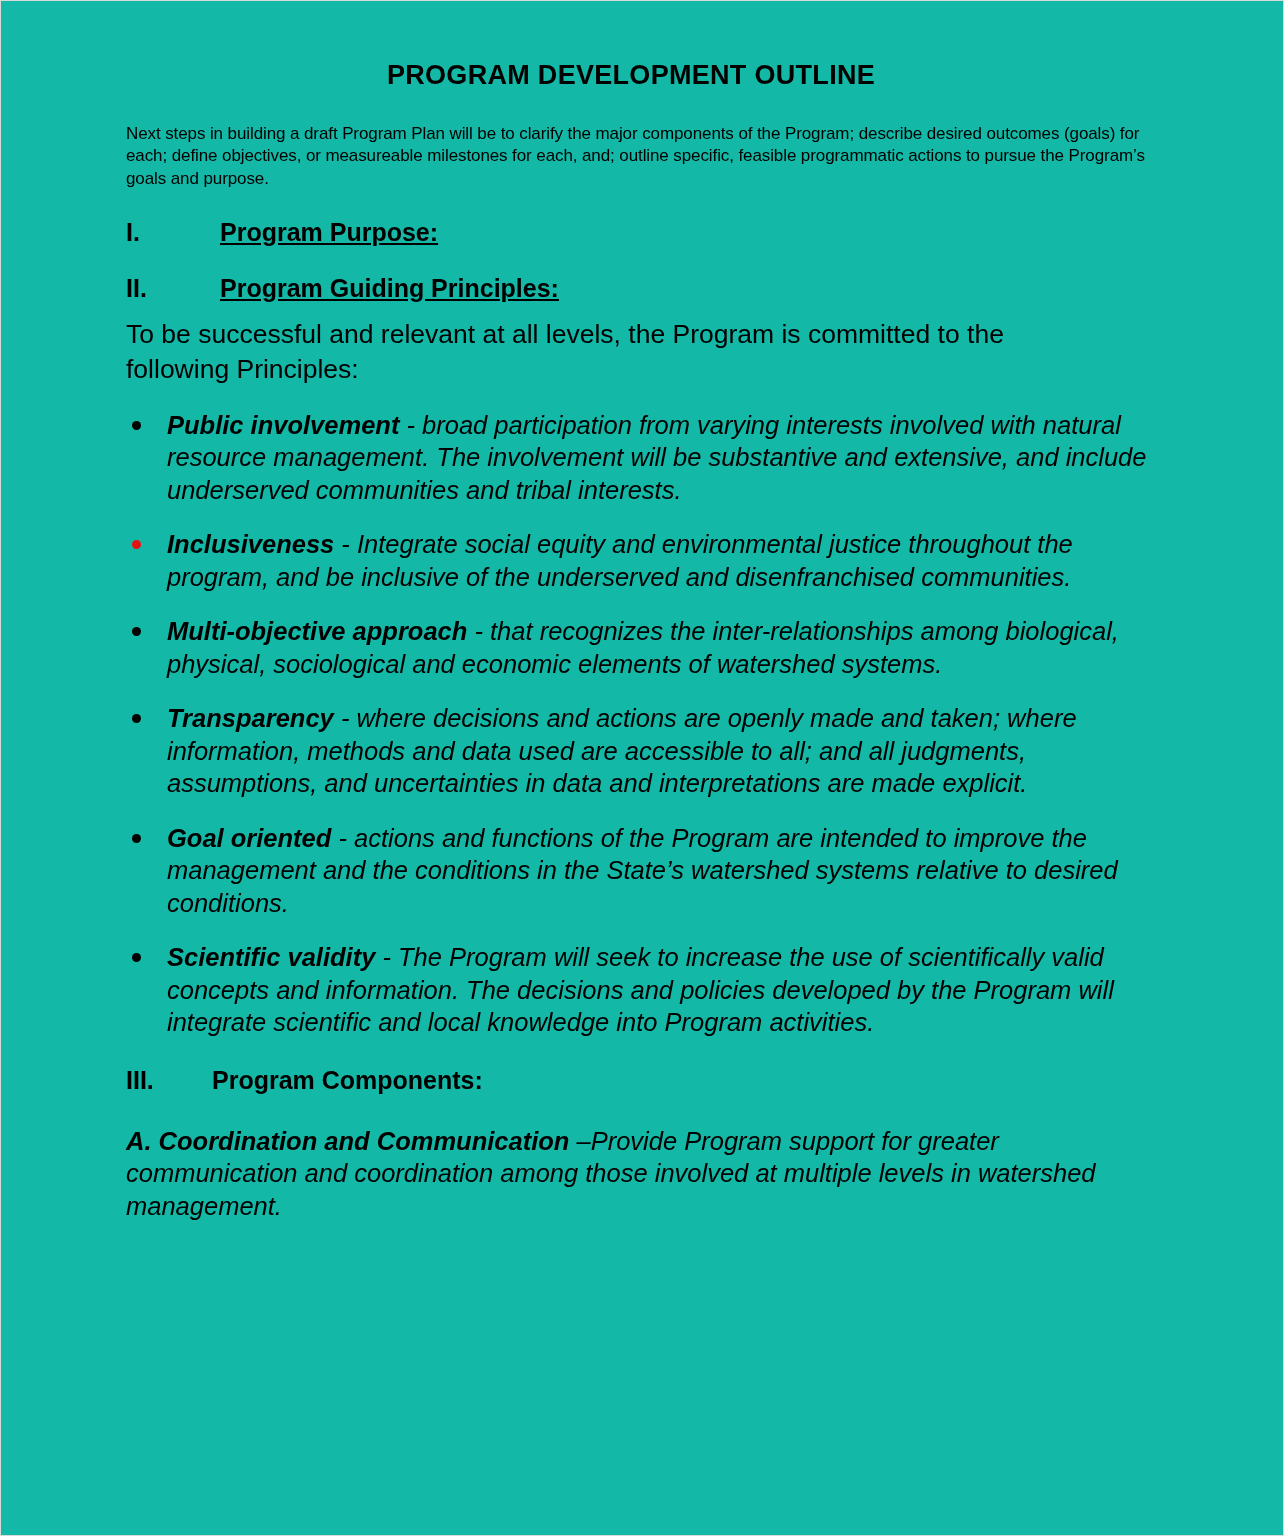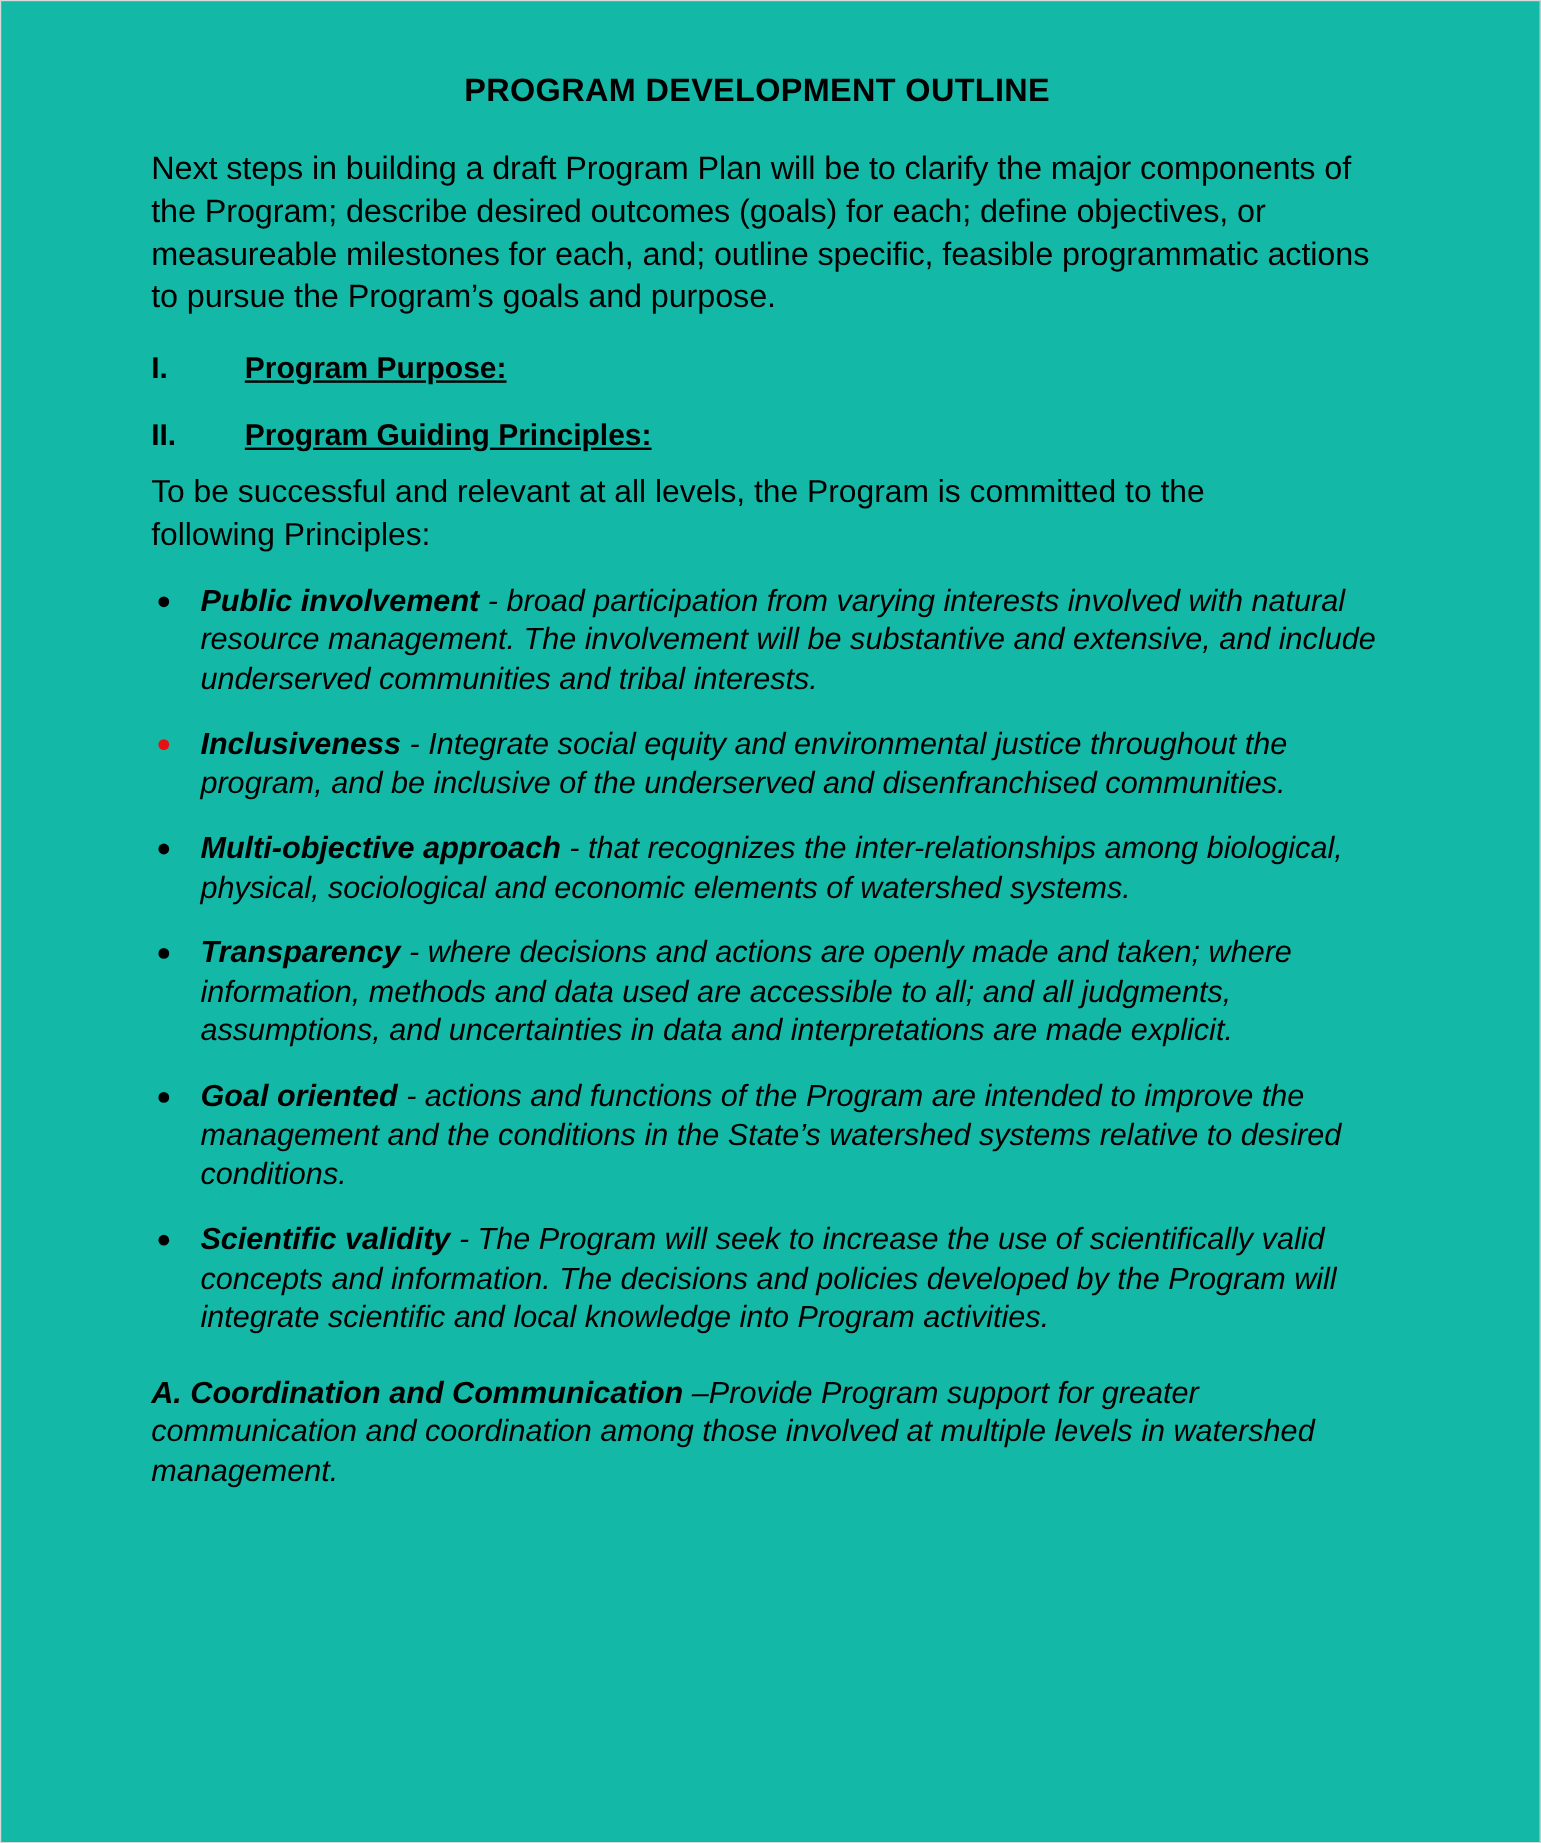--- a/index.html
+++ b/index.html
@@ -35,21 +35,21 @@
     font-weight: bold;
     letter-spacing: 0.3px;
     margin: 60px 0 0 0;
     padding: 0;
     line-height: 1.1;
     width: 1010px;
   }
 
   
   .intro {
-    font-size: 27px;
+    font-size: 17px;
     line-height: 1.33;
     margin: 32px 0 0 0;
     text-align: left;
     letter-spacing: -0.1px;
   }
 
   
   .heading {
     margin: 26px 0 0 0;
     font-size: 25px;
@@ -63,20 +63,21 @@
     width: 78px;
     flex: 0 0 78px;
     font-weight: bold;
   }
   .heading .htext {
     font-weight: bold;
   }
   .heading.underlined .htext {
     text-decoration: underline;
     text-underline-offset: 2px;
+    margin-left: 16px;
   }
   .heading.tight .numeral {
     width: 86px;
     flex: 0 0 86px;
   }
   .heading .colon-plain {
     font-weight: bold;
   }
 
   
@@ -173,19 +174,24 @@
 
     <ul class="bullets" id="principles-list">
         <li class="bullet-item"><span class="bullet-marker" style="background: rgb(0, 0, 0);"></span><span class="bullet-term">Public involvement</span><span class="bullet-rest"> - broad participation from varying interests involved with natural resource management. The involvement will be substantive and extensive, and include underserved communities and tribal interests.</span></li>
         <li class="bullet-item"><span class="bullet-marker red" style="background: rgb(232, 16, 16);"></span><span class="bullet-term">Inclusiveness</span><span class="bullet-rest"> - Integrate social equity and environmental justice throughout the program, and be inclusive of the underserved and disenfranchised communities.</span></li>
         <li class="bullet-item"><span class="bullet-marker" style="background: rgb(0, 0, 0);"></span><span class="bullet-term">Multi-objective approach</span><span class="bullet-rest"> - that recognizes the inter-relationships among biological, physical, sociological and economic elements of watershed systems.</span></li>
         <li class="bullet-item"><span class="bullet-marker" style="background: rgb(0, 0, 0);"></span><span class="bullet-term">Transparency</span><span class="bullet-rest"> - where decisions and actions are openly made and taken; where information, methods and data used are accessible to all; and all judgments, assumptions, and uncertainties in data and interpretations are made explicit.</span></li>
         <li class="bullet-item"><span class="bullet-marker" style="background: rgb(0, 0, 0);"></span><span class="bullet-term">Goal oriented</span><span class="bullet-rest"> - actions and functions of the Program are intended to improve the management and the conditions in the State’s watershed systems relative to desired conditions.</span></li>
         <li class="bullet-item"><span class="bullet-marker" style="background: rgb(0, 0, 0);"></span><span class="bullet-term">Scientific validity</span><span class="bullet-rest"> - The Program will seek to increase the use of scientifically valid concepts and information. The decisions and policies developed by the Program will integrate scientific and local knowledge into Program activities.</span></li>
       </ul>
 
+    <div class="heading tight">
+      <span class="numeral">III.</span>
+        <span class="htext">Program Components</span>
+        <span class="colon-plain">:</span>
+    </div>
 
     <div id="components-list">
         <p class="component"><span class="comp-term">A. Coordination and Communication</span><span class="comp-rest"> –Provide Program support for greater communication and coordination among those involved at multiple levels in watershed management.</span></p>
       </div>
 
   </div>
 </div>
 
 </body></html>

